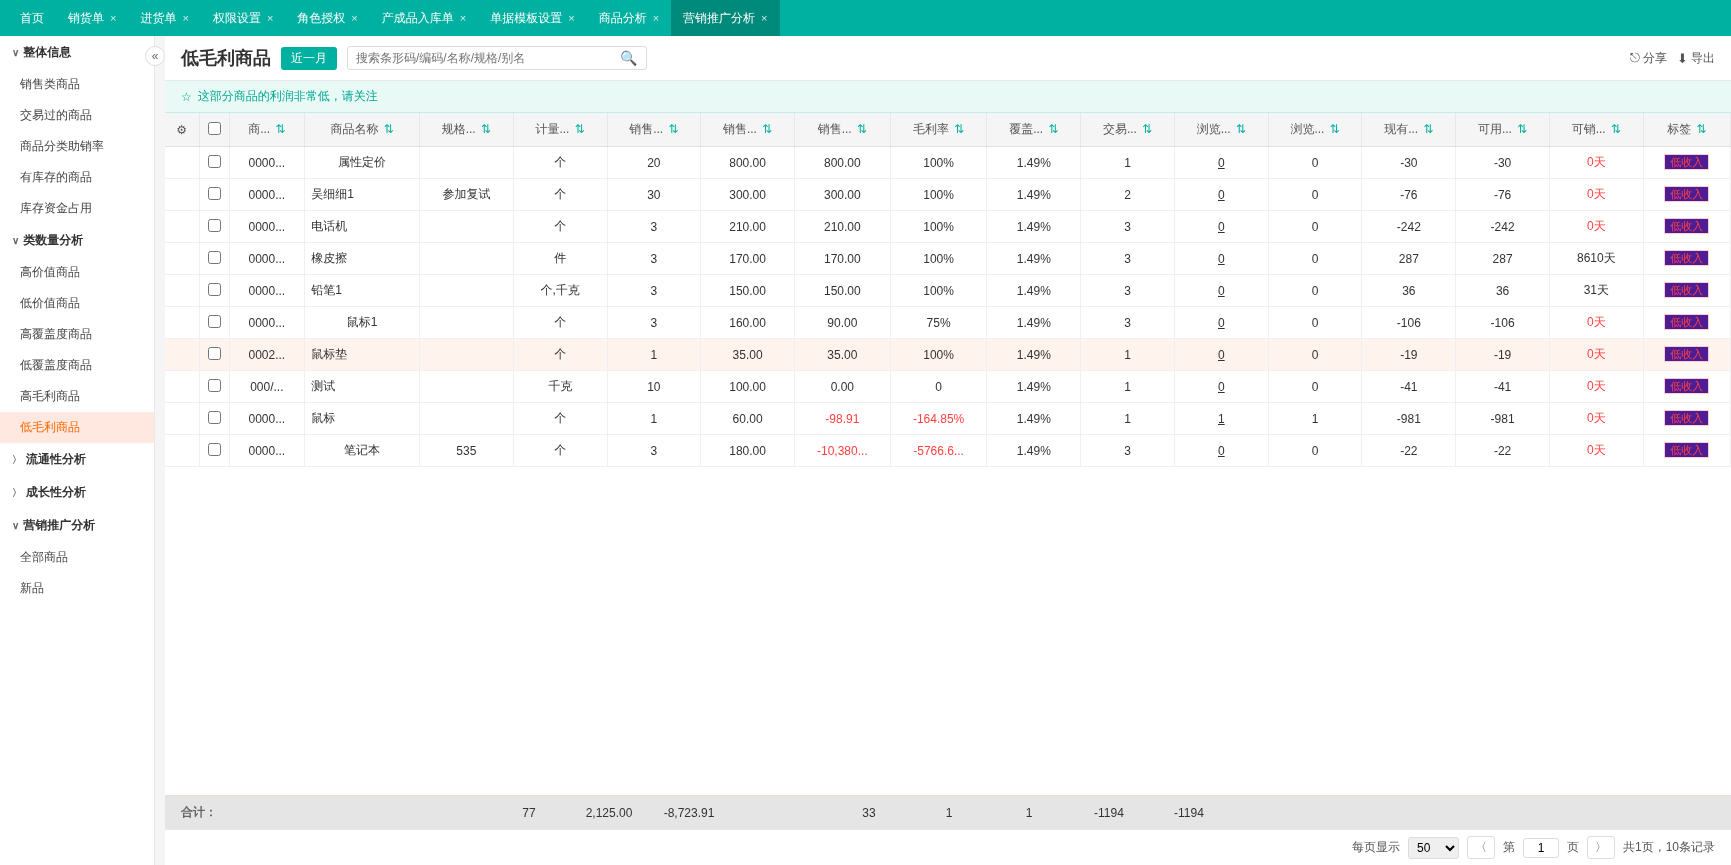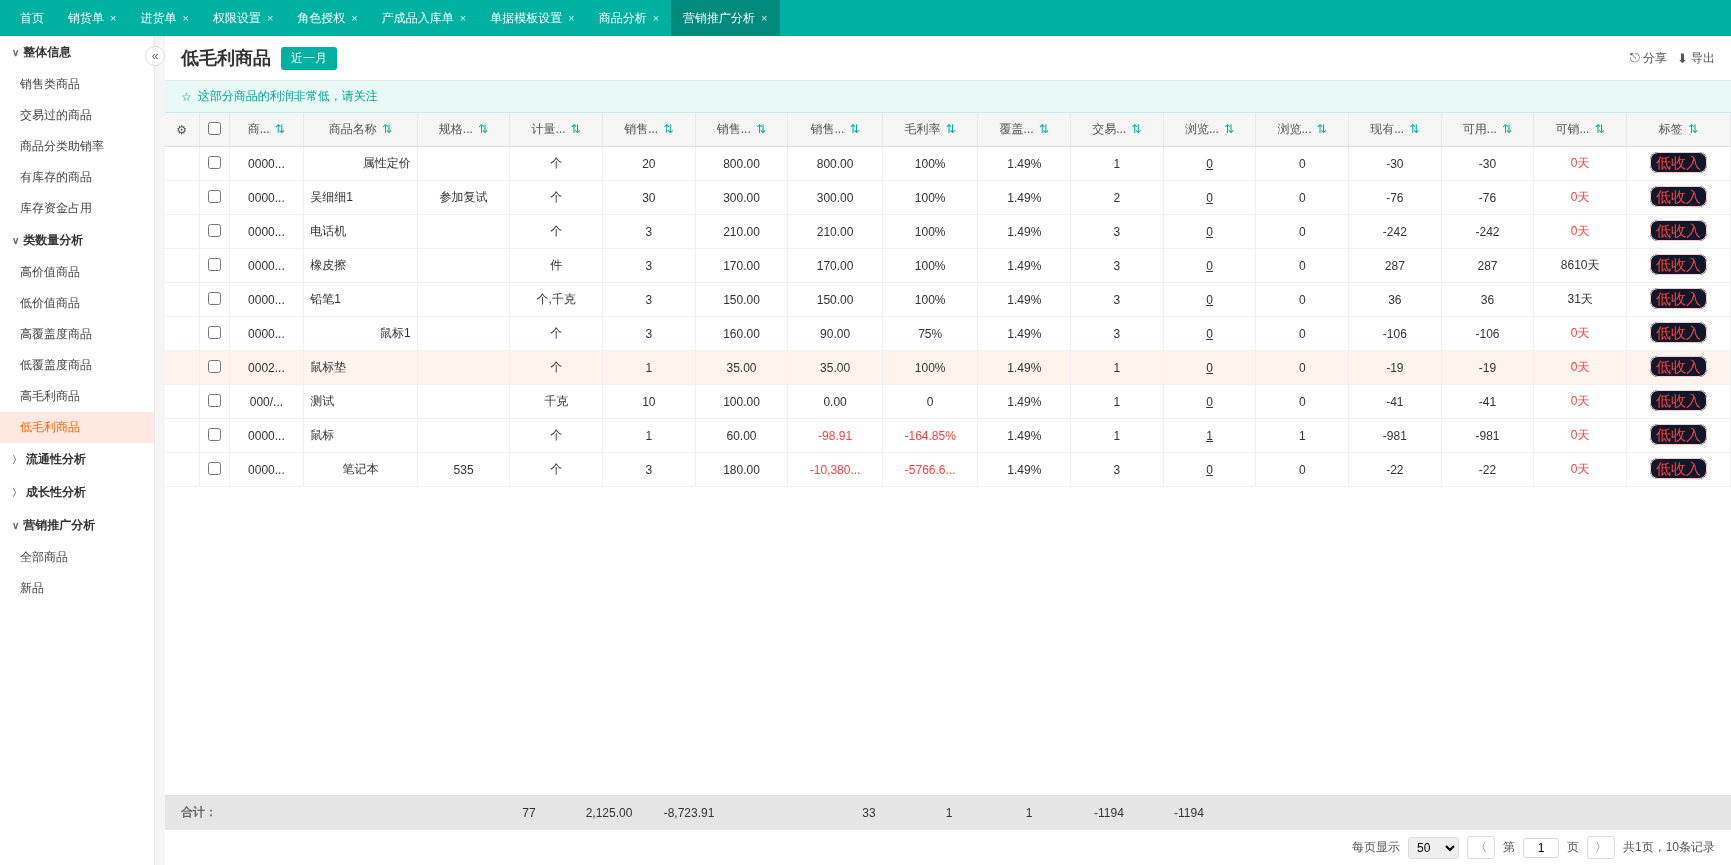--- a/index.html
+++ b/index.html
@@ -166,26 +166,26 @@
       padding: 7px 6px;
       border-bottom: 1px solid #f0f0f0;
       border-right: 1px solid #f0f0f0;
       text-align: center;
       color: #333;
       white-space: nowrap;
     }
     tr.highlighted td { background: #fff3ee; }
 
     .tag-low-income {
-      background: #0f172a;
+      background: #4c1d95;
       color: #ff4040;
       border: 1px solid #ffcccc;
-      border-radius: 8px;
+      border-radius: 0;
       padding: 1px 5px;
-      font-size: 15px;
+      font-size: 11px;
     }
     .underline-link { text-decoration: underline; color: #333; cursor: pointer; }
     .col-check { width: 30px; }
     .col-settings { width: 34px; }
 
     
     .table-footer {
       background: #e5e5e5;
       border-top: 1px solid #e8e0d8;
       padding: 8px 16px;
@@ -345,20 +345,24 @@
 
   <div class="sidebar-collapse-btn" style="position:relative; top:0; left:0; margin-left:-10px; align-self:flex-start; margin-top:10px;">
     <span>«</span>
   </div>
 
   <main class="content">
 
     <div class="content-header">
       <h1 class="page-title">低毛利商品</h1>
       <button class="filter-btn">近一月</button>
+      <div class="search-box">
+        <input type="text" placeholder="搜索条形码/编码/名称/规格/别名" style="">
+        <span style="color:#bbb; font-size:14px;">🔍</span>
+      </div>
       <div class="header-actions">
         <div class="header-action-btn">
           <span style="font-size:13px;">⎋</span>
           <span>分享</span>
         </div>
         <div class="header-action-btn">
           <span style="font-size:13px;">⬇</span>
           <span>导出</span>
         </div>
       </div>
@@ -392,21 +396,21 @@
             <th>可销... <span class="col-sort">⇅</span></th>
             <th>标签 <span class="col-sort">⇅</span></th>
           </tr>
         </thead>
         <tbody id="table-body">
 
         <tr>
     <td></td>
     <td><input type="checkbox" style=""></td>
     <td>0000...</td>
-    <td style="text-align:right;">属性定价</td>
+    <td style="text-align:center;">属性定价</td>
     <td></td>
     <td>个</td>
     <td>20</td>
     <td>800.00</td>
     <td style="">800.00</td>
     <td style="">100%</td>
     <td>1.49%</td>
     <td>1</td>
     <td><span class="underline-link">0</span></td>
     <td>0</td>
@@ -492,21 +496,21 @@
     <td>0</td>
     <td>36</td>
     <td>36</td>
     <td style="color:#333;">31天</td>
     <td><span class="tag-low-income">低收入</span></td>
   </tr>
             <tr>
     <td></td>
     <td><input type="checkbox" style=""></td>
     <td>0000...</td>
-    <td style="text-align:right;">鼠标1</td>
+    <td style="text-align:center;">鼠标1</td>
     <td></td>
     <td>个</td>
     <td>3</td>
     <td>160.00</td>
     <td style="">90.00</td>
     <td style="">75%</td>
     <td>1.49%</td>
     <td>3</td>
     <td><span class="underline-link">0</span></td>
     <td>0</td>

